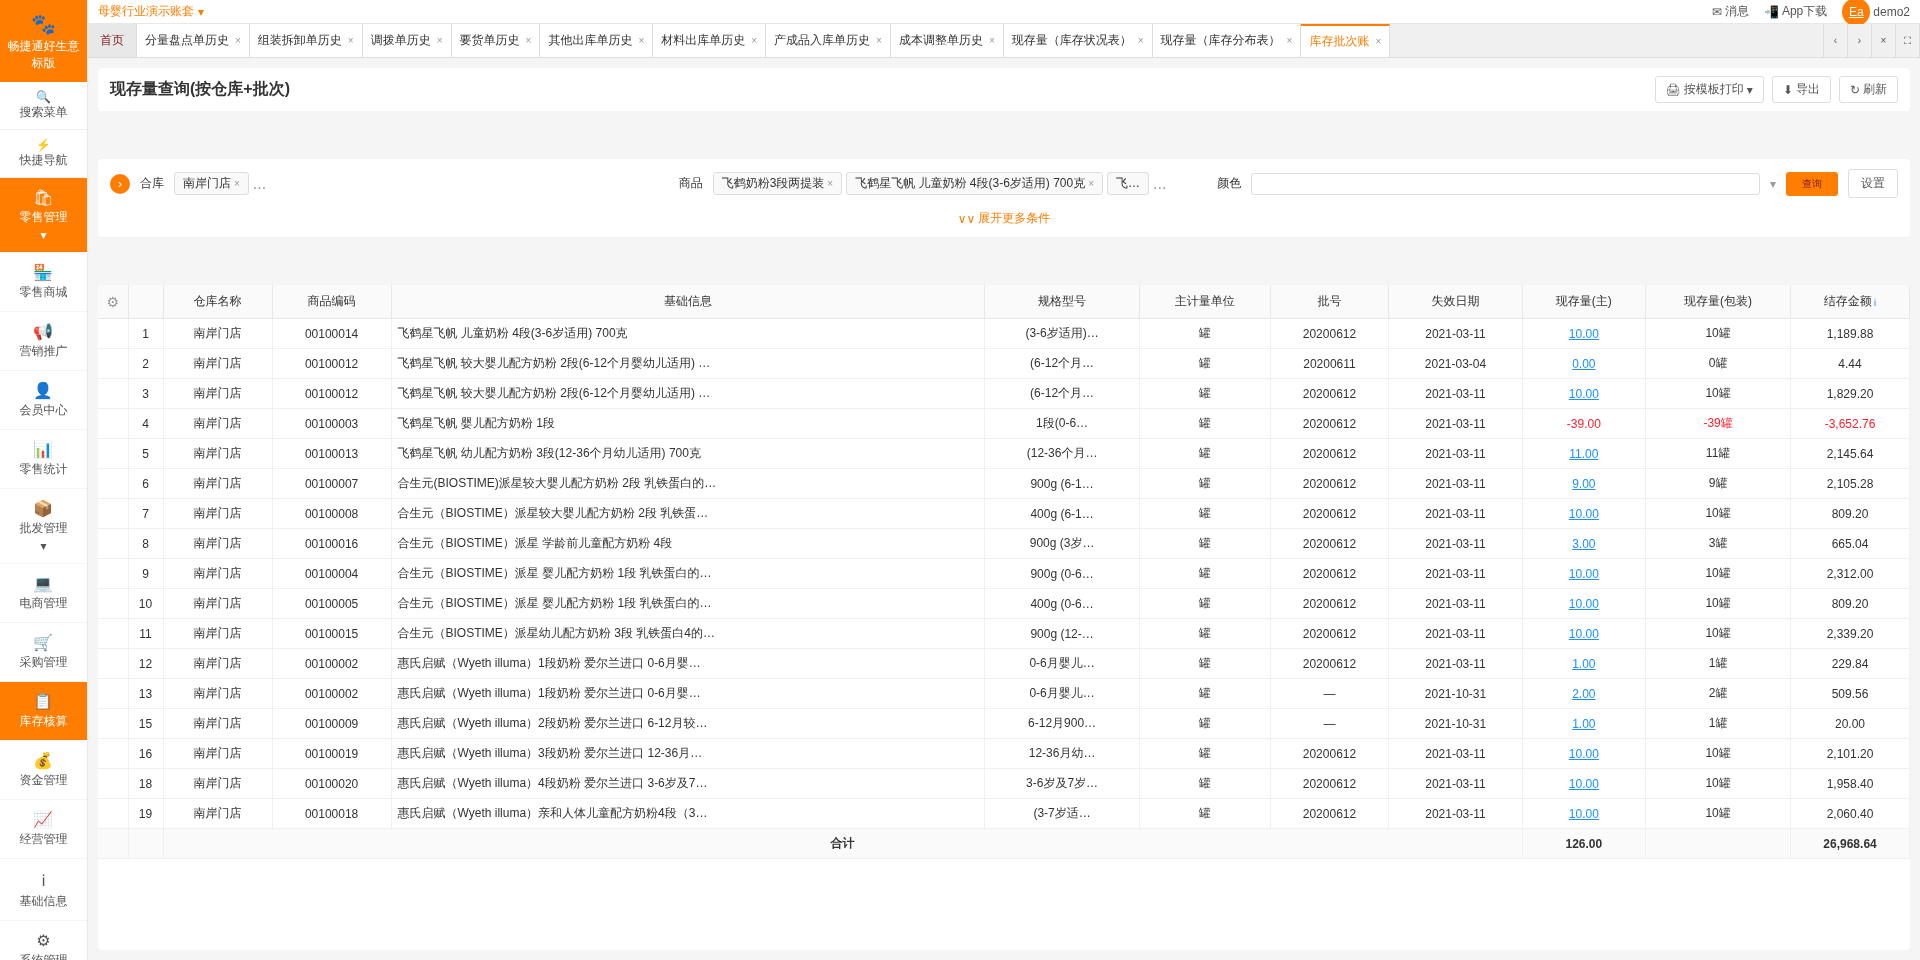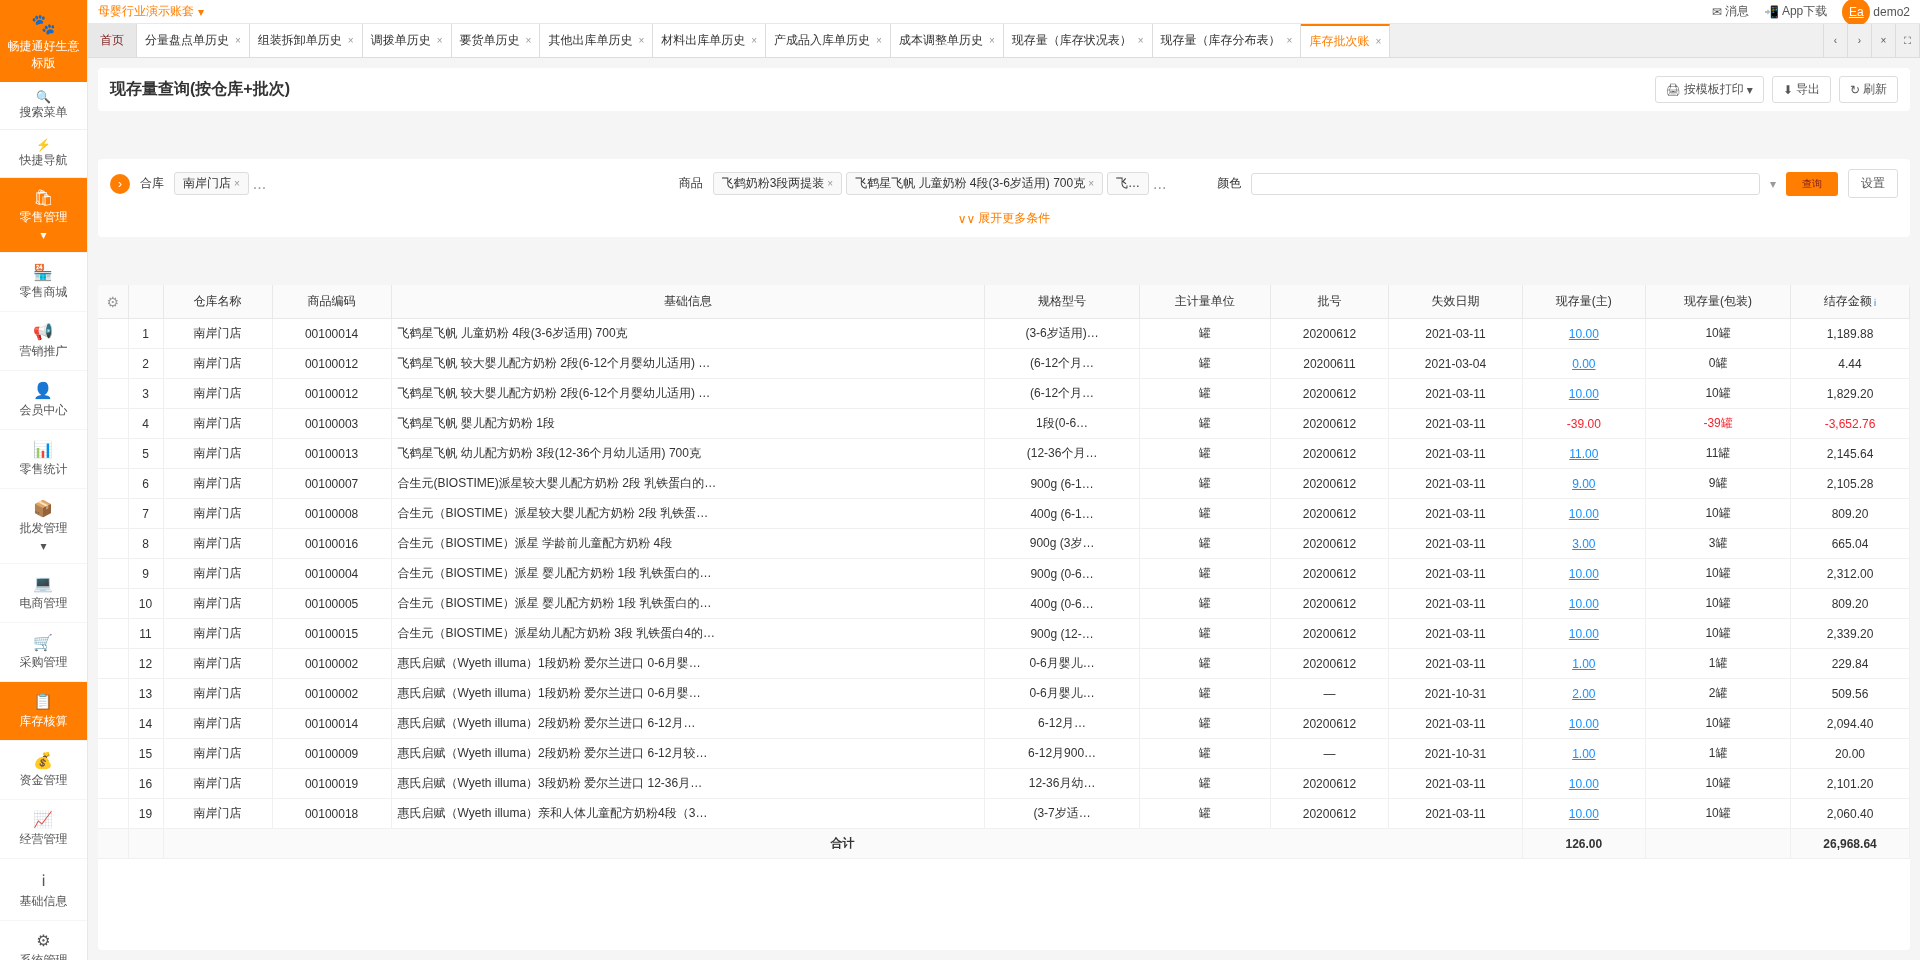--- a/index.html
+++ b/index.html
@@ -845,34 +845,20 @@
       <td>0-6月婴儿…</td>
       <td>罐</td>
       <td>—</td>
       <td>2021-10-31</td>
       <td><span class="text-link">2.00</span></td>
       <td class="">2罐</td>
       <td class="">509.56</td>
     </tr>
             <tr>
       <td></td>
-      <td>14</td>
-      <td>南岸门店</td>
-      <td>00100014</td>
-      <td class="text-left">惠氏启赋（Wyeth illuma）2段奶粉 爱尔兰进口 6-12月…</td>
-      <td>6-12月…</td>
-      <td>罐</td>
-      <td>20200612</td>
-      <td>2021-03-11</td>
-      <td><span class="text-link">10.00</span></td>
-      <td class="">10罐</td>
-      <td class="">2,094.40</td>
-    </tr>
-            <tr>
-      <td></td>
       <td>15</td>
       <td>南岸门店</td>
       <td>00100009</td>
       <td class="text-left">惠氏启赋（Wyeth illuma）2段奶粉 爱尔兰进口 6-12月较…</td>
       <td>6-12月900…</td>
       <td>罐</td>
       <td>—</td>
       <td>2021-10-31</td>
       <td><span class="text-link">1.00</span></td>
       <td class="">1罐</td>
@@ -884,20 +870,34 @@
       <td>南岸门店</td>
       <td>00100019</td>
       <td class="text-left">惠氏启赋（Wyeth illuma）3段奶粉 爱尔兰进口 12-36月…</td>
       <td>12-36月幼…</td>
       <td>罐</td>
       <td>20200612</td>
       <td>2021-03-11</td>
       <td><span class="text-link">10.00</span></td>
       <td class="">10罐</td>
       <td class="">2,101.20</td>
+    </tr>
+            <tr>
+      <td></td>
+      <td>18</td>
+      <td>南岸门店</td>
+      <td>00100020</td>
+      <td class="text-left">惠氏启赋（Wyeth illuma）4段奶粉 爱尔兰进口 3-6岁及7…</td>
+      <td>3-6岁及7岁…</td>
+      <td>罐</td>
+      <td>20200612</td>
+      <td>2021-03-11</td>
+      <td><span class="text-link">10.00</span></td>
+      <td class="">10罐</td>
+      <td class="">1,958.40</td>
     </tr>
             <tr>
       <td></td>
       <td>19</td>
       <td>南岸门店</td>
       <td>00100018</td>
       <td class="text-left">惠氏启赋（Wyeth illuma）亲和人体儿童配方奶粉4段（3…</td>
       <td>(3-7岁适…</td>
       <td>罐</td>
       <td>20200612</td>

